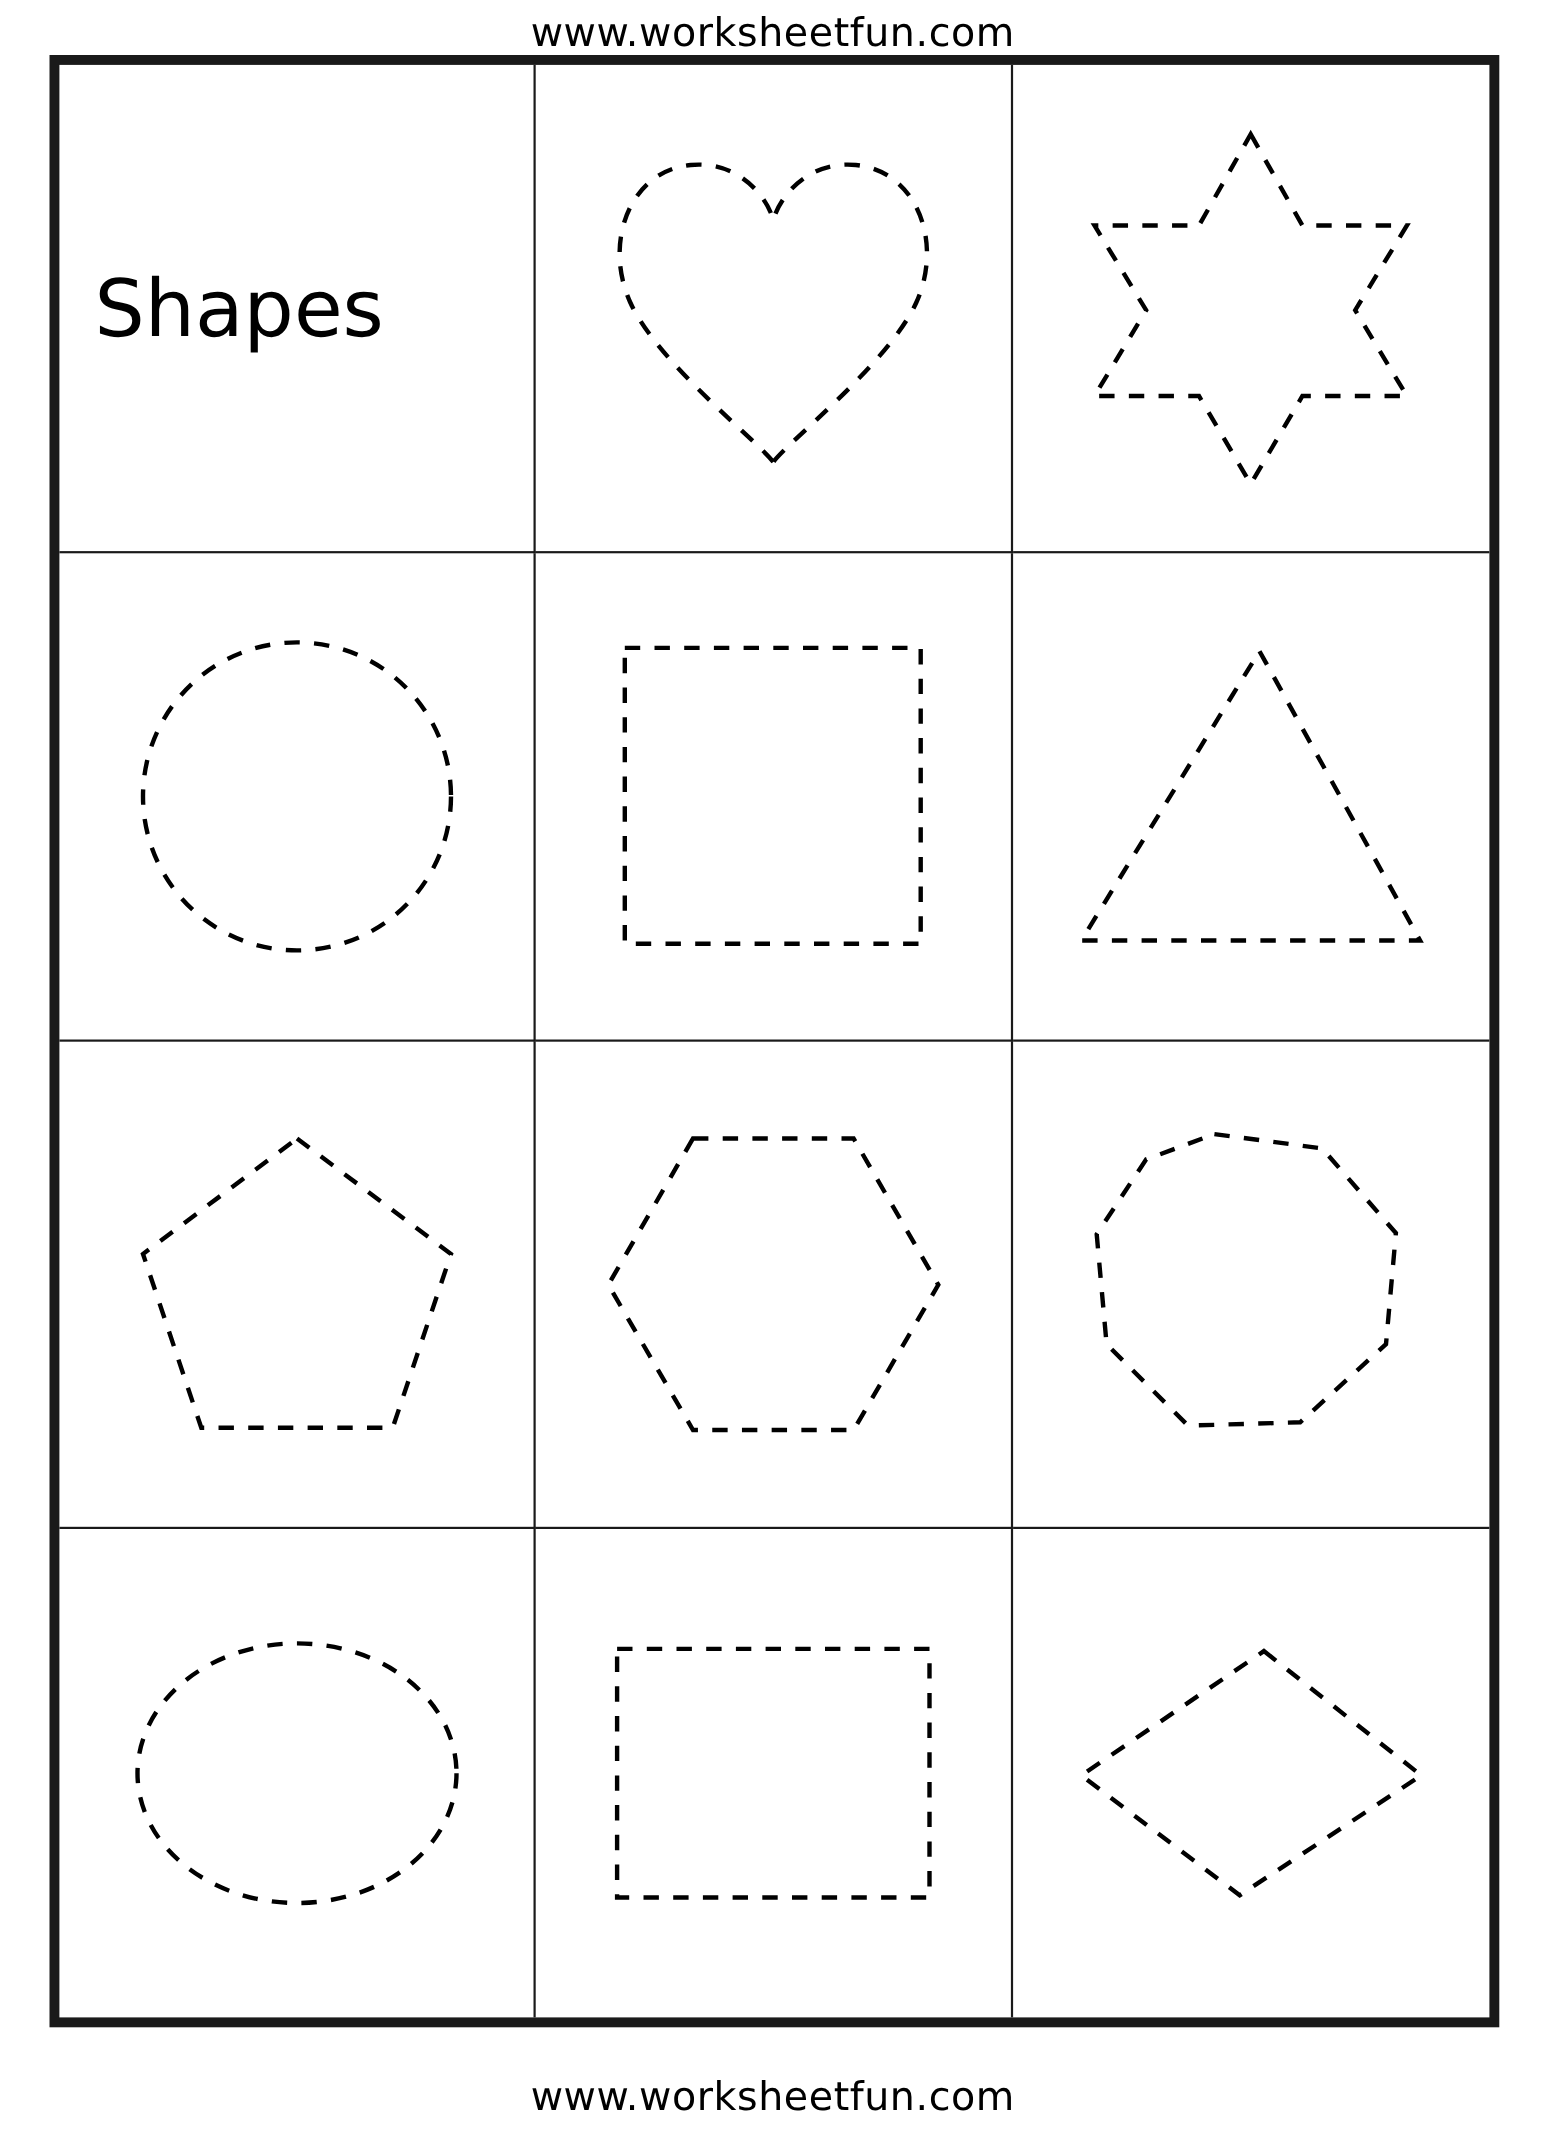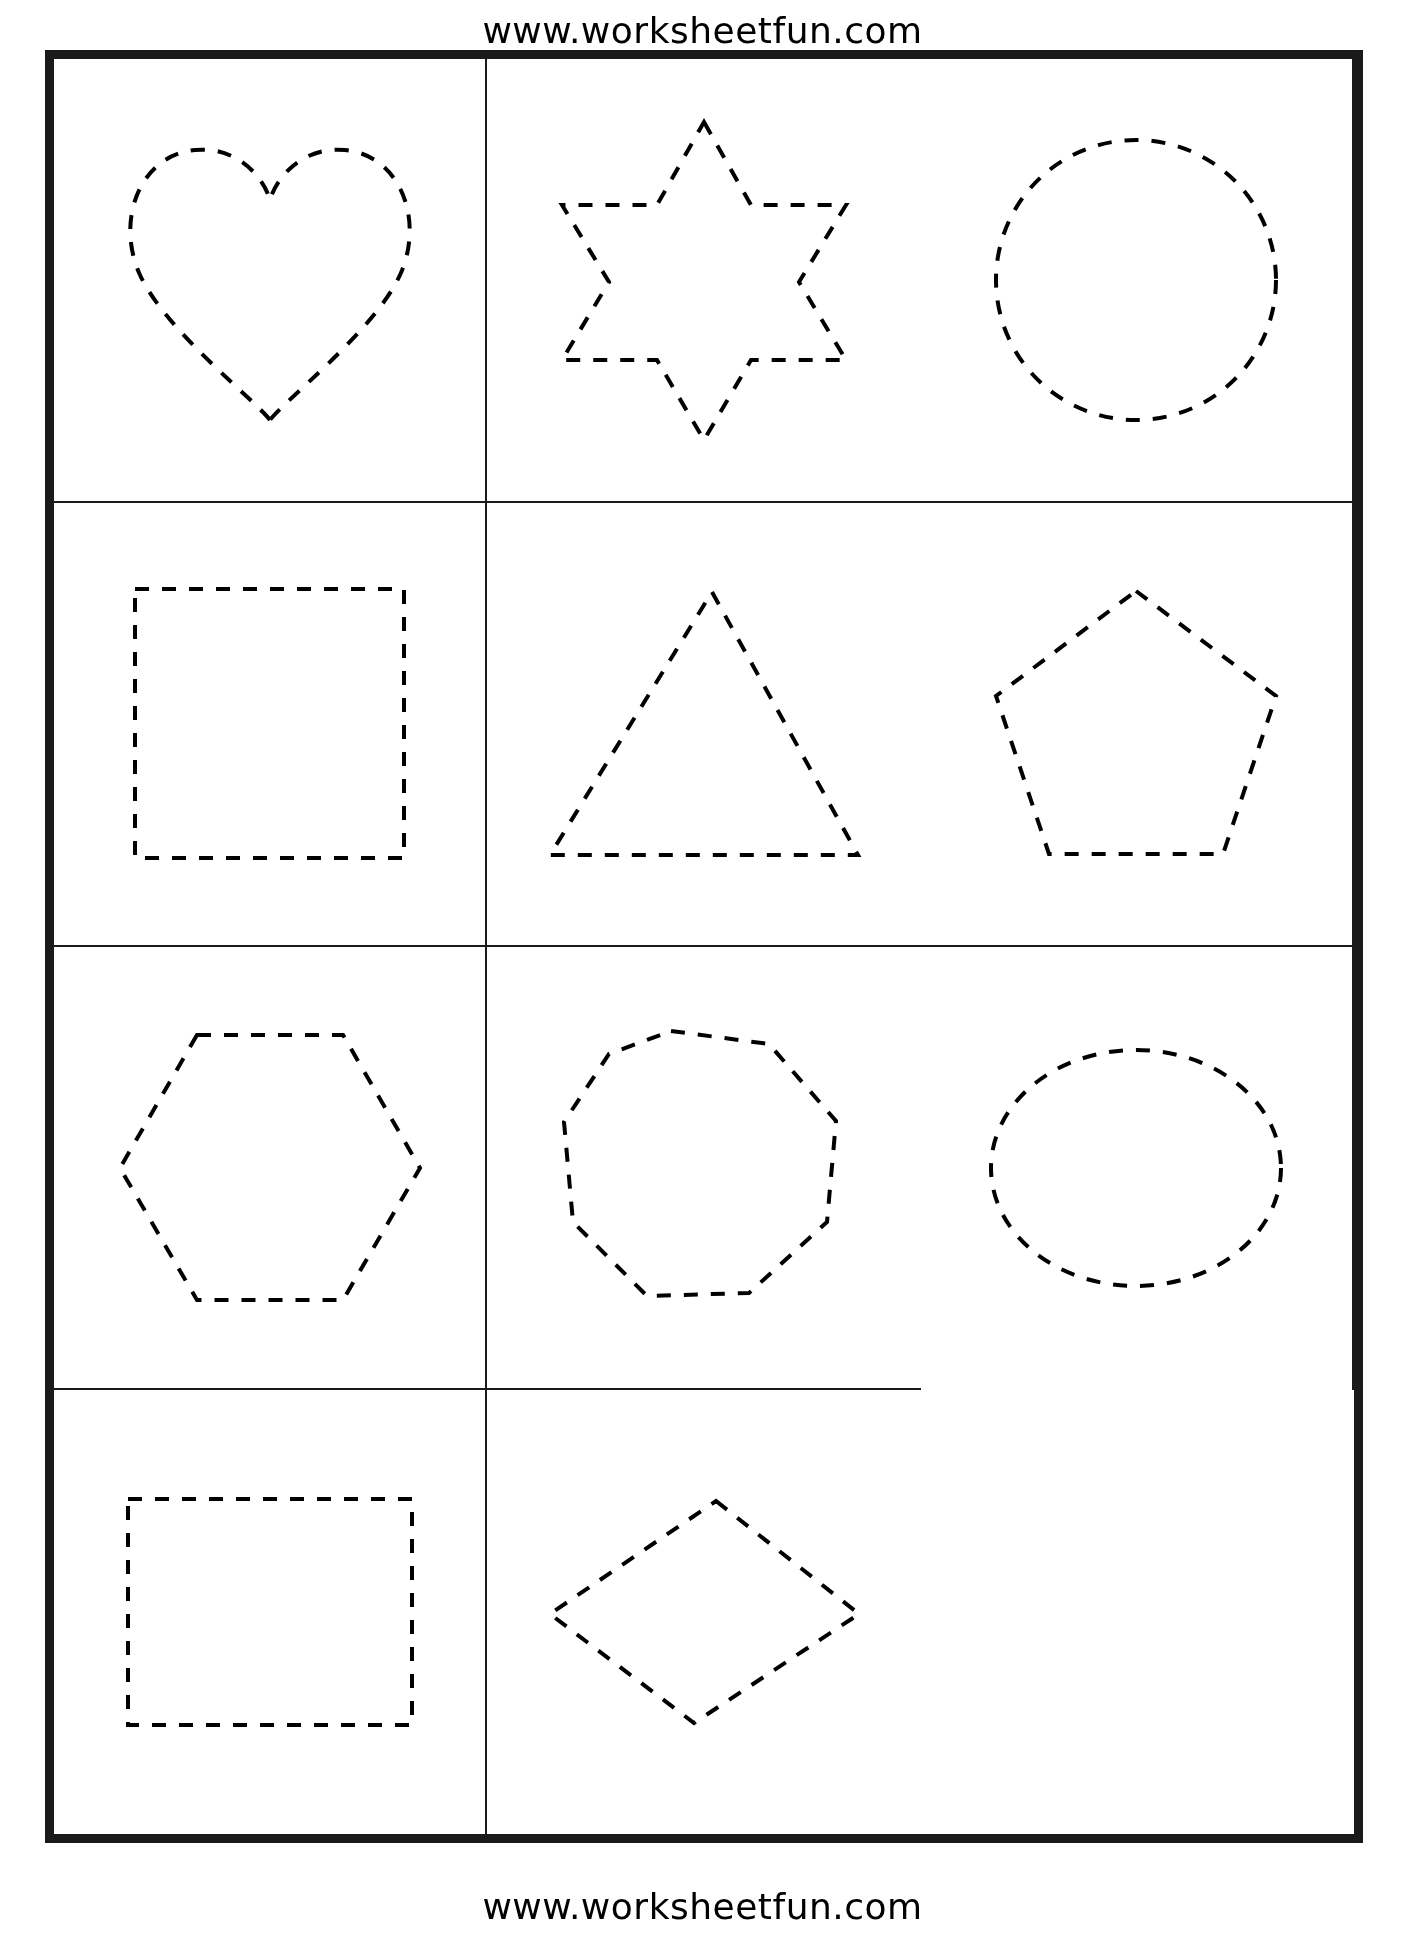--- a/index.html
+++ b/index.html
@@ -99,20 +99,23 @@
 </head>
 <body>
 
 <div class="page">
 
   <div class="site-header">www.worksheetfun.com</div>
 
   <div class="worksheet-frame">
     <div class="grid">
 
+      <div class="cell title-cell">
+        <span class="title-text">Shapes</span>
+      </div>
 
       <div class="cell">
         <svg class="shape-svg" width="330" height="330" viewBox="0 0 330 330">
           <path d="M165 305
                    C 150 285, 60 215, 35 160
                    C 10 105, 35 40, 90 35
                    C 130 31, 158 60, 165 85
                    C 172 60, 200 31, 240 35
                    C 295 40, 320 105, 295 160
                    C 270 215, 180 285, 165 305 Z"></path>

